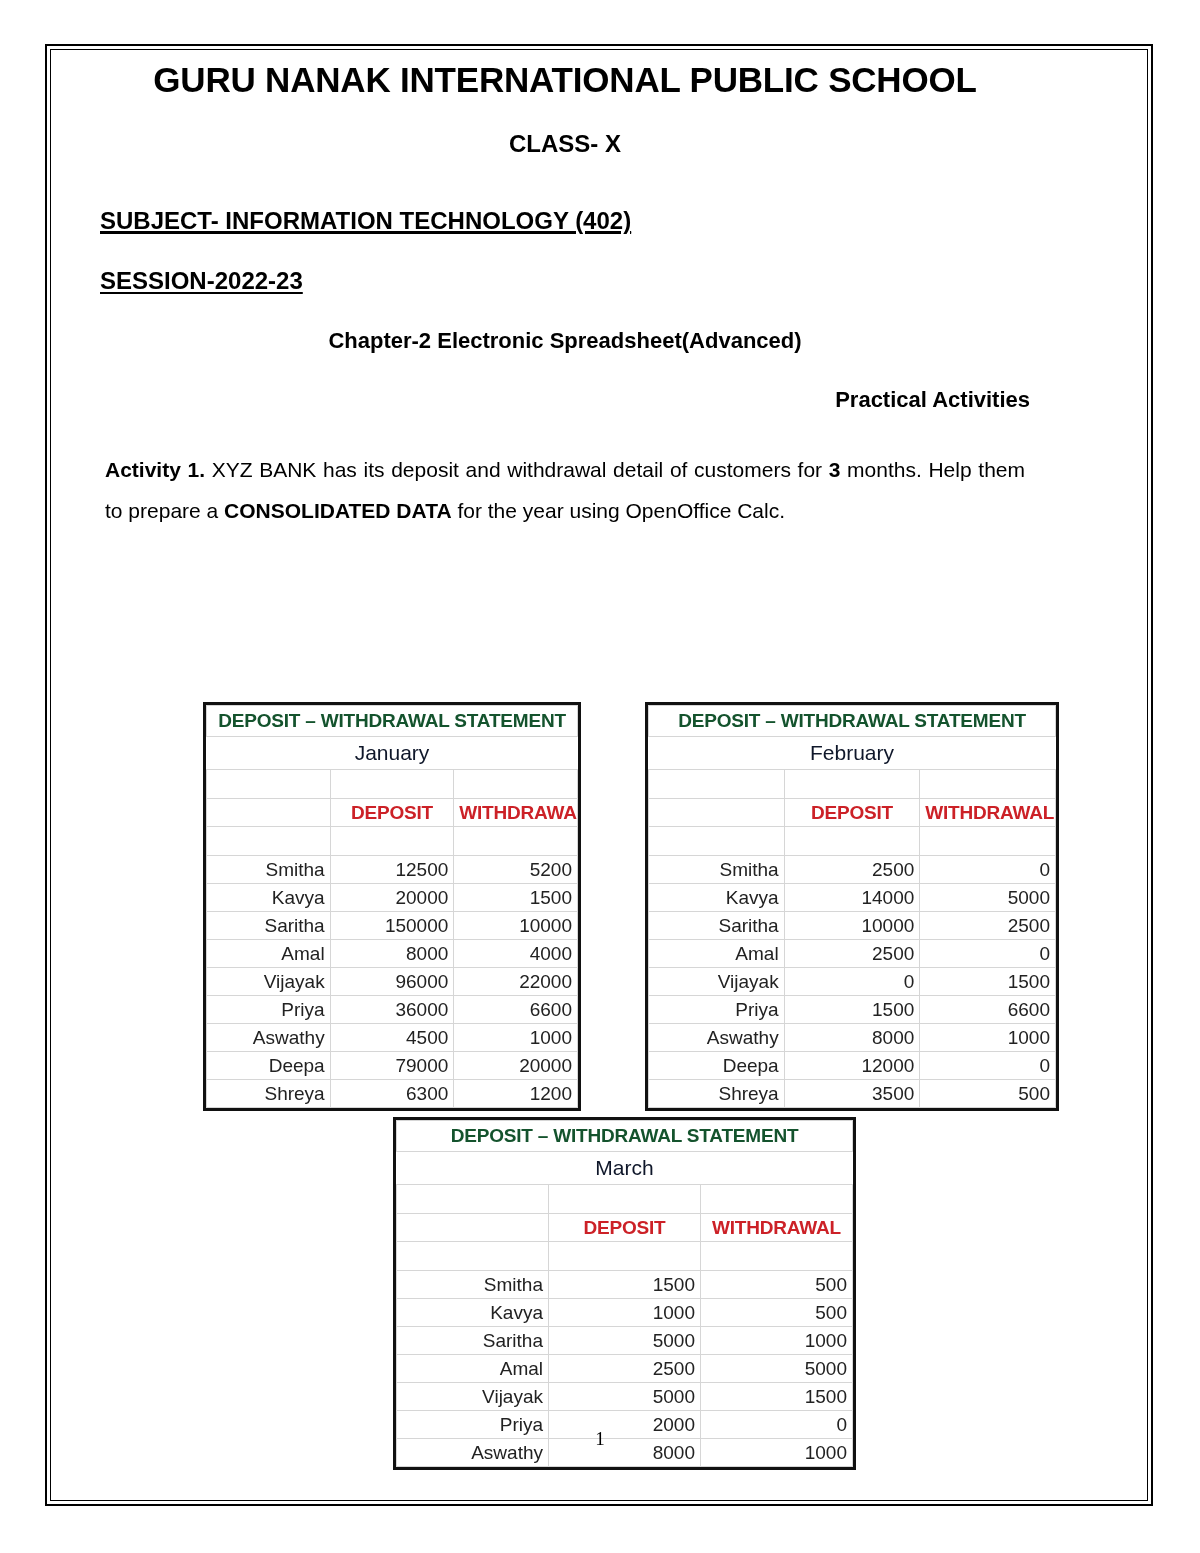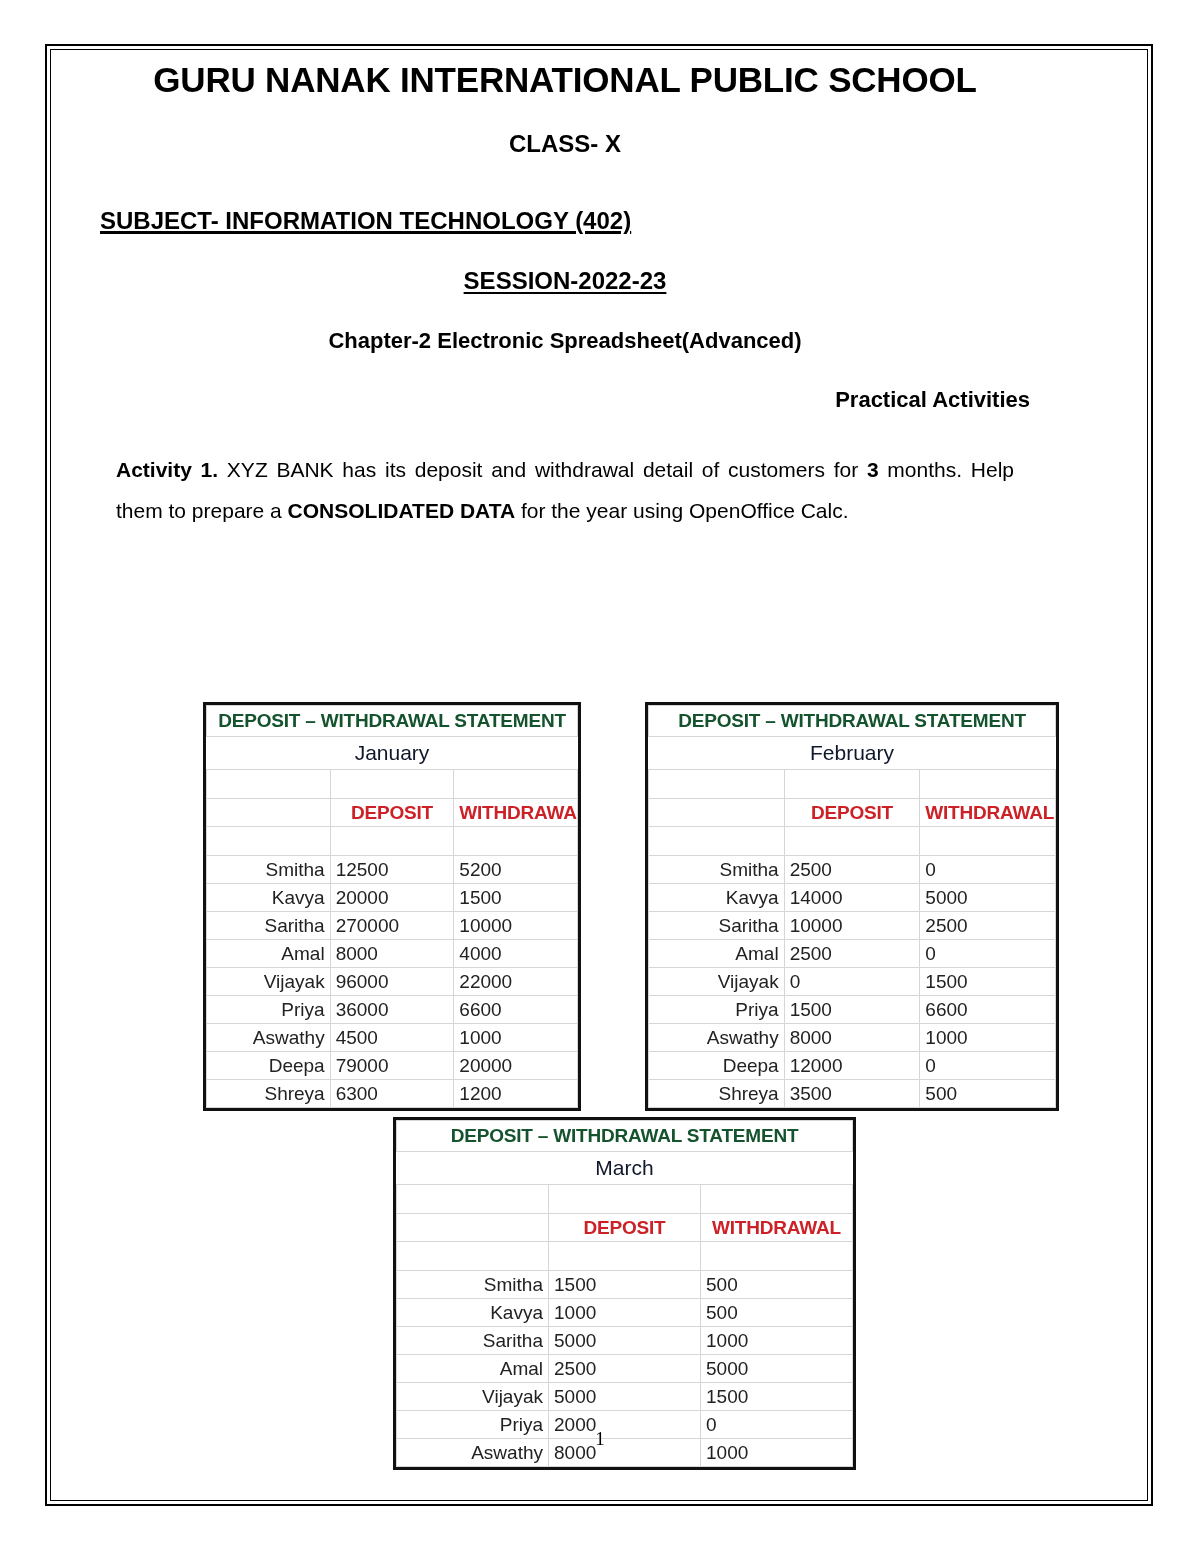--- a/index.html
+++ b/index.html
@@ -64,21 +64,20 @@
     font-size: 24px;
     font-weight: bold;
     margin: 8px 0 32px 0;
     text-decoration: underline;
   }
   .h-subject span, .h-session span {
     text-decoration: underline;
     text-underline-offset: 3px;
   }
   .h-session {
-    text-align: center;
     font-size: 24px;
     font-weight: bold;
     margin: 0 0 33px 0;
   }
   .h-chapter {
     text-align: center;
     font-size: 22px;
     font-weight: bold;
     margin: 0 0 33px 0;
   }
@@ -87,21 +86,21 @@
     font-size: 22px;
     font-weight: bold;
     margin: 0 0 36px 0;
   }
 
   
   .para {
     font-size: 21px;
     line-height: 41px;
     text-align: justify;
-    margin: 16px;
+    margin: 5px;
   }
   .para b { font-weight: bold; }
 
   
   .sheet {
     position: absolute;
     border: 3px solid #111111;
     background: #ffffff;
     box-sizing: border-box;
   }
@@ -138,21 +137,21 @@
   }
   .sheet td.colhead {
     text-align: center;
     font-weight: bold;
     color: #cc2127;
     font-size: 19px;
     letter-spacing: -0.2px;
   }
   .sheet td.blankrow { height: 28px; }
   .sheet td.name { text-align: right; }
-  .sheet td.num { text-align: left; }
+  .sheet td.num { text-align: right; }
 
   
   #sheet-january  { left: 203px; top: 702px;  width: 378px; }
   #sheet-february { left: 645px; top: 702px;  width: 414px; }
   #sheet-march    { left: 393px; top: 1117px; width: 463px; }
 
   .page-number {
     position: absolute;
     left: 0;
     top: 1428px;
@@ -217,21 +216,21 @@
         <td class="num">12500</td>
         <td class="num">5200</td>
       </tr>
       <tr>
         <td class="name">Kavya</td>
         <td class="num">20000</td>
         <td class="num">1500</td>
       </tr>
       <tr>
         <td class="name">Saritha</td>
-        <td class="num">270000</td>
+        <td class="num">150000</td>
         <td class="num">10000</td>
       </tr>
       <tr>
         <td class="name">Amal</td>
         <td class="num">8000</td>
         <td class="num">4000</td>
       </tr>
       <tr>
         <td class="name">Vijayak</td>
         <td class="num">96000</td>

